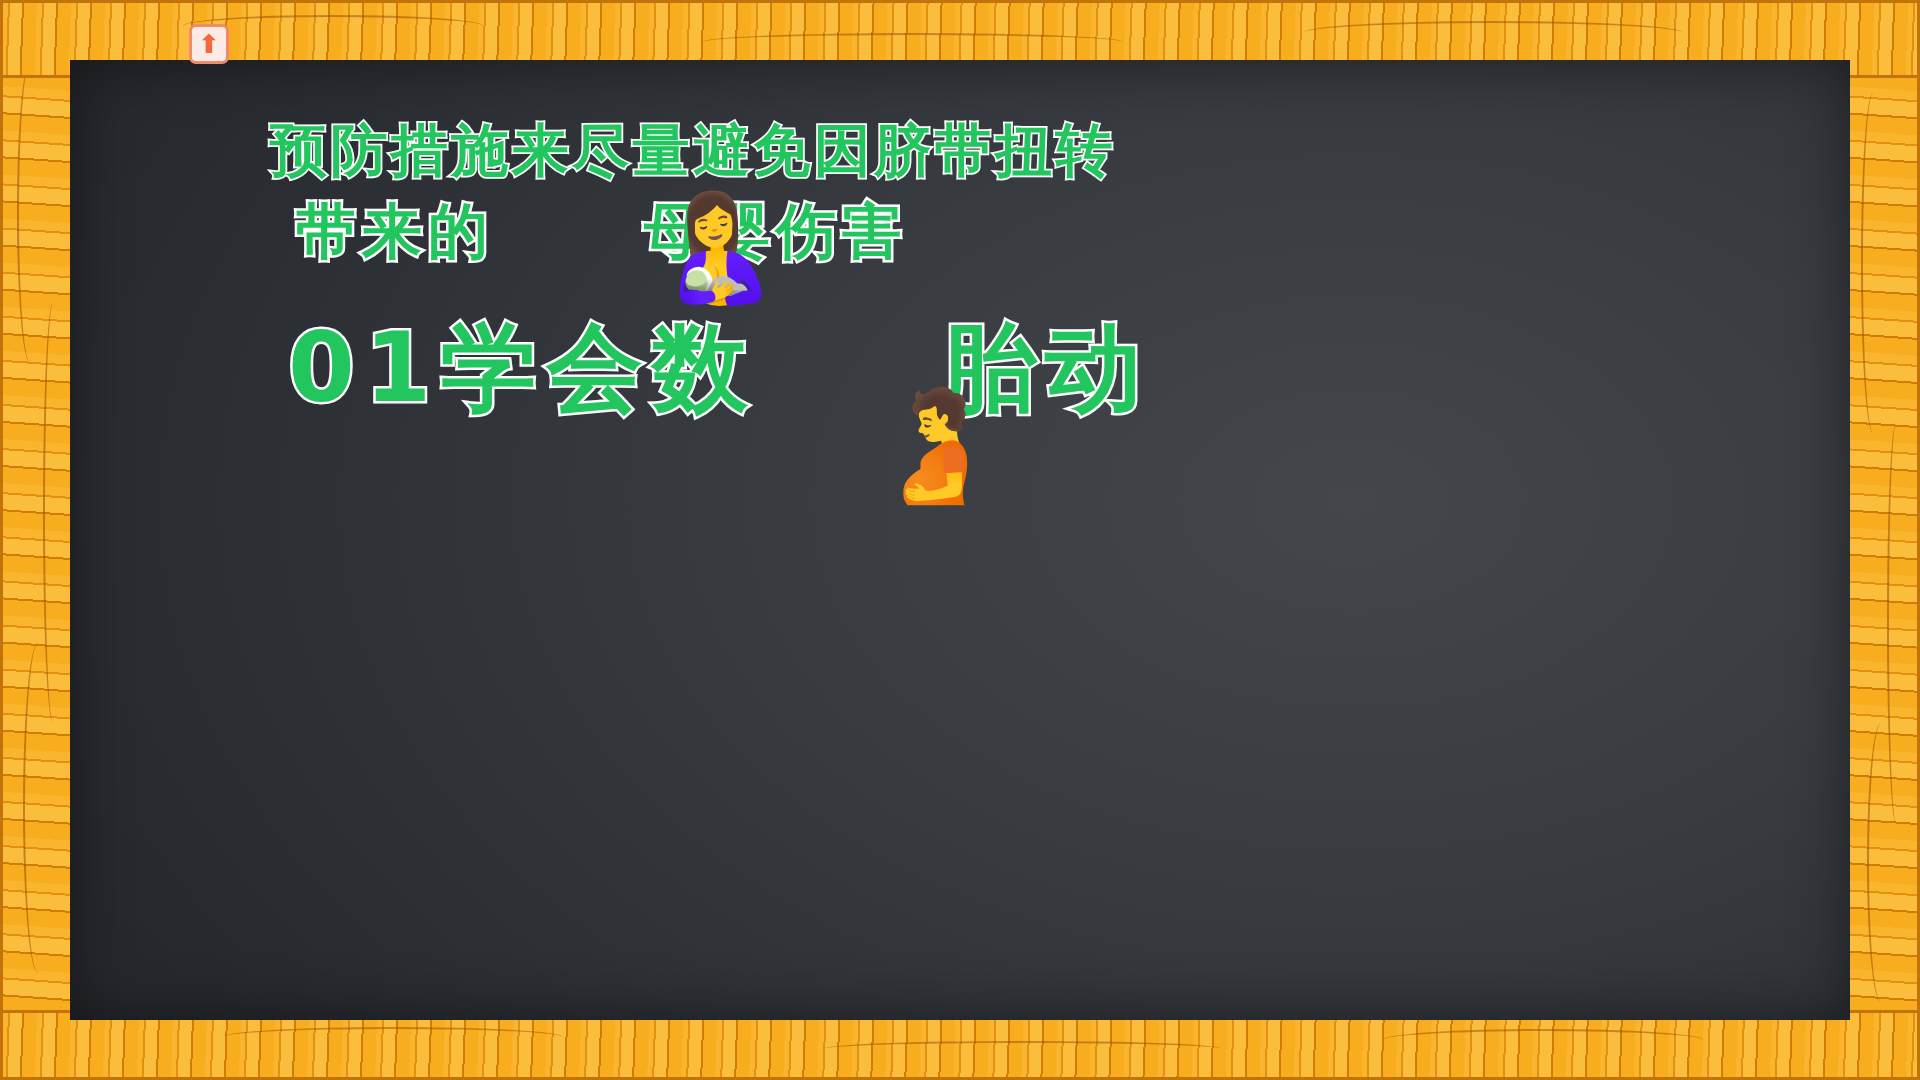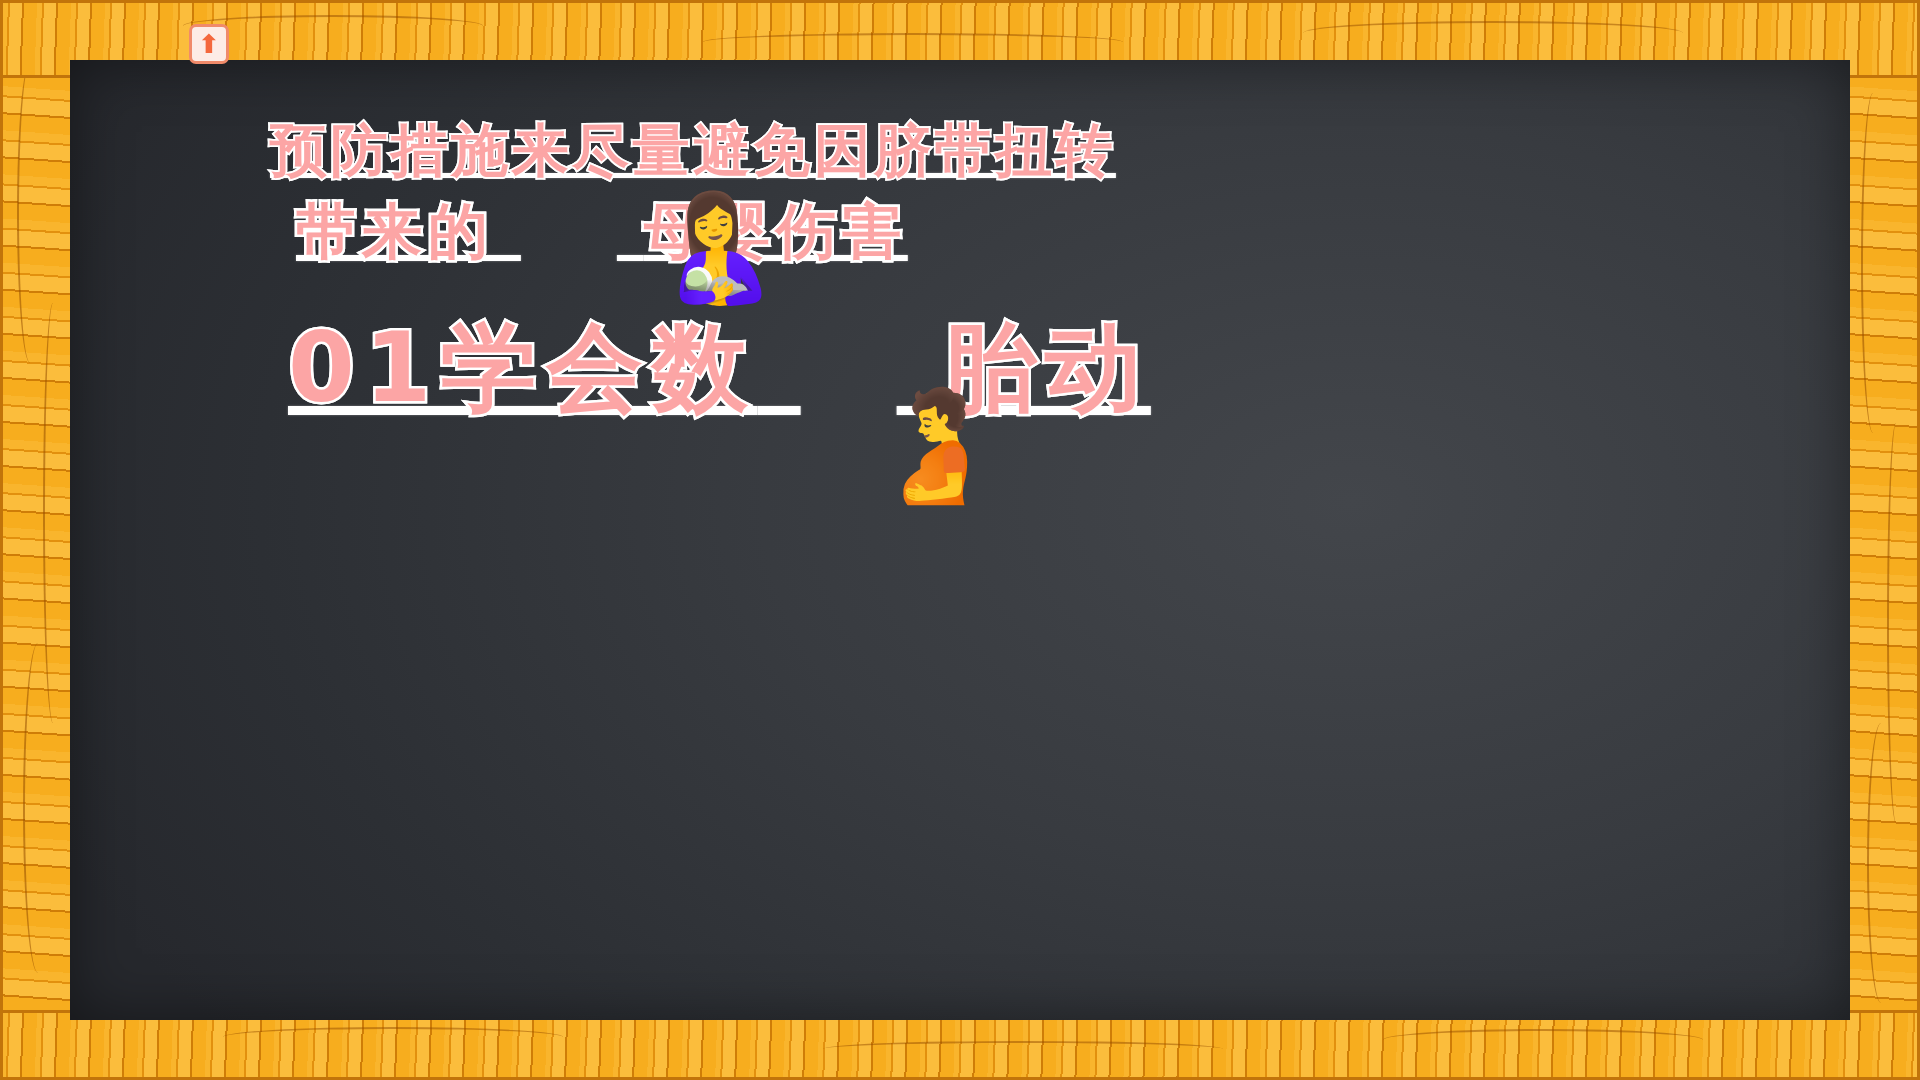--- a/index.html
+++ b/index.html
@@ -76,27 +76,26 @@
     background:
       radial-gradient(ellipse 1400px 900px at 72% 46%, #43464b 0%, #383b40 42%, #2c2f34 78%, #26282d 100%);
     box-shadow: inset 0 0 60px rgba(0,0,0,.45);
     overflow:hidden;
   }
 
   
   .cn {
     font-family:"DejaVu Sans", sans-serif;
     font-weight:700;
-    color:#fca5a5;
+    color:#22c55e;
     -webkit-text-stroke:4px #ffffff;
     paint-order: stroke fill;
     text-shadow: 0 0 2px rgba(255,255,255,.35);
     white-space:nowrap;
     letter-spacing:.06em;
-    text-decoration:underline;
   }
 
   .line-1 {
     position:absolute;
     left:270px; top:113px;
     font-size:57px;
     -webkit-text-stroke-width:3.5px;
   }
   .line-2 {
     position:absolute;

